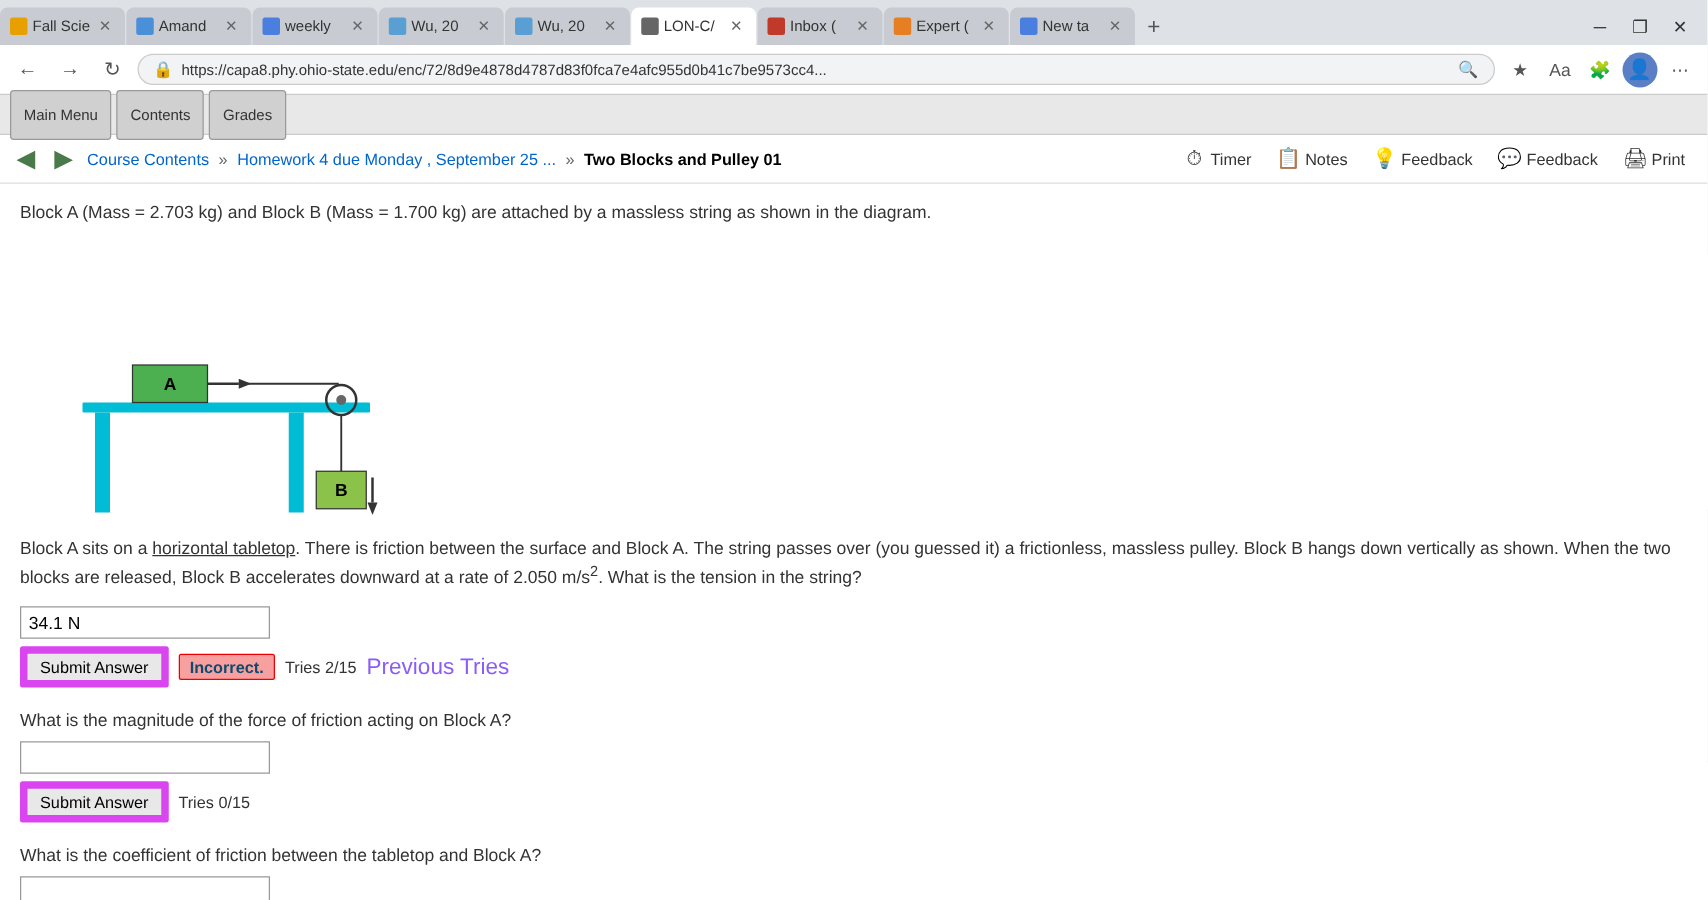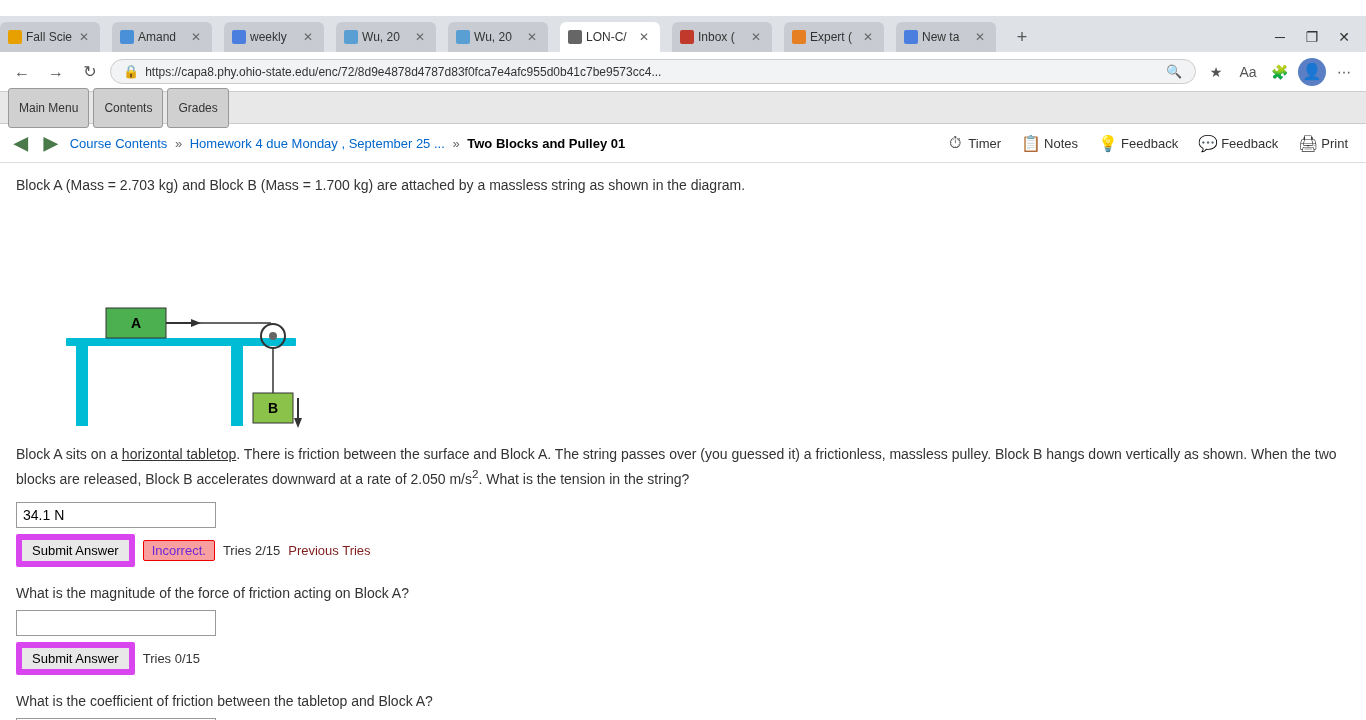--- a/index.html
+++ b/index.html
@@ -4,21 +4,21 @@
   <style>
     * { box-sizing: border-box; margin: 0; padding: 0; }
     body { font-family: Arial, sans-serif; font-size: 14px; background: #fff; overflow-x: hidden; }
 
     
     .browser-chrome { background: #dee1e6; width: 1366px; }
 
     
     .tab-bar {
       display: flex; align-items: center; background: #dee1e6;
-      height: 36px; padding: 6px 0 0 0; gap: 12px; margin-top: 16px;
+      height: 36px; padding: 6px 0 0 0; gap: 1px;
     }
     .tab {
       display: flex; align-items: center; background: #c8ccd2;
       height: 30px; padding: 0 8px; border-radius: 6px 6px 0 0;
       font-size: 12px; color: #333; min-width: 100px; max-width: 160px;
       cursor: pointer; gap: 4px; flex-shrink: 0;
     }
     .tab.active { background: #fff; }
     .tab-favicon { width: 14px; height: 14px; background: #888; border-radius: 2px; flex-shrink: 0; }
     .tab-label { flex: 1; overflow: hidden; text-overflow: ellipsis; white-space: nowrap; font-size: 12px; }
@@ -89,24 +89,24 @@
       border: 1px solid #999; padding: 4px 6px; font-size: 14px;
       width: 200px; display: block; margin-bottom: 6px;
     }
     .answer-row { display: flex; align-items: center; gap: 8px; }
     .submit-btn {
       border: 6px solid #d946ef; background: #e8e8e8; padding: 3px 10px;
       cursor: pointer; font-size: 13px; border-radius: 2px;
     }
     .incorrect-badge {
       background: #f8a0a0; border: 1px solid #e00; padding: 2px 8px;
-      font-size: 13px; color: #6d28d9; font-weight: normal; border-radius: 2px;
+      font-size: 13px; color: #0c4a6e; font-weight: bold; border-radius: 2px;
     }
     .tries-text { font-size: 13px; color: #333; }
-    .prev-tries-link { color: #7f1d1d; text-decoration: none; font-size: 13px; }
+    .prev-tries-link { color: #8b5cf6; text-decoration: none; font-size: 18px; }
 
     
     .pulley-svg { display: block; }
   </style>
 </head>
 <body>
 
 <div class="browser-chrome">
 
   <div class="tab-bar">

